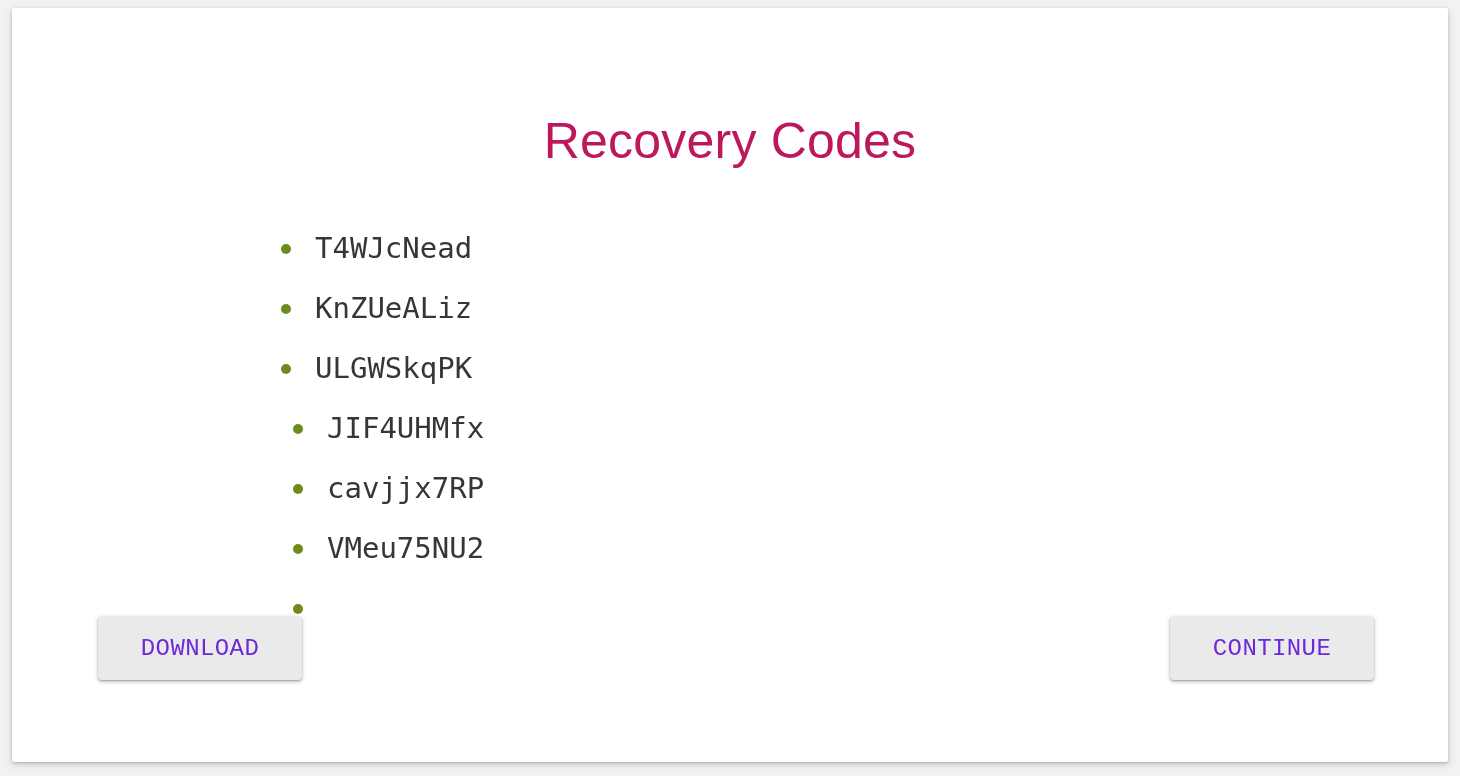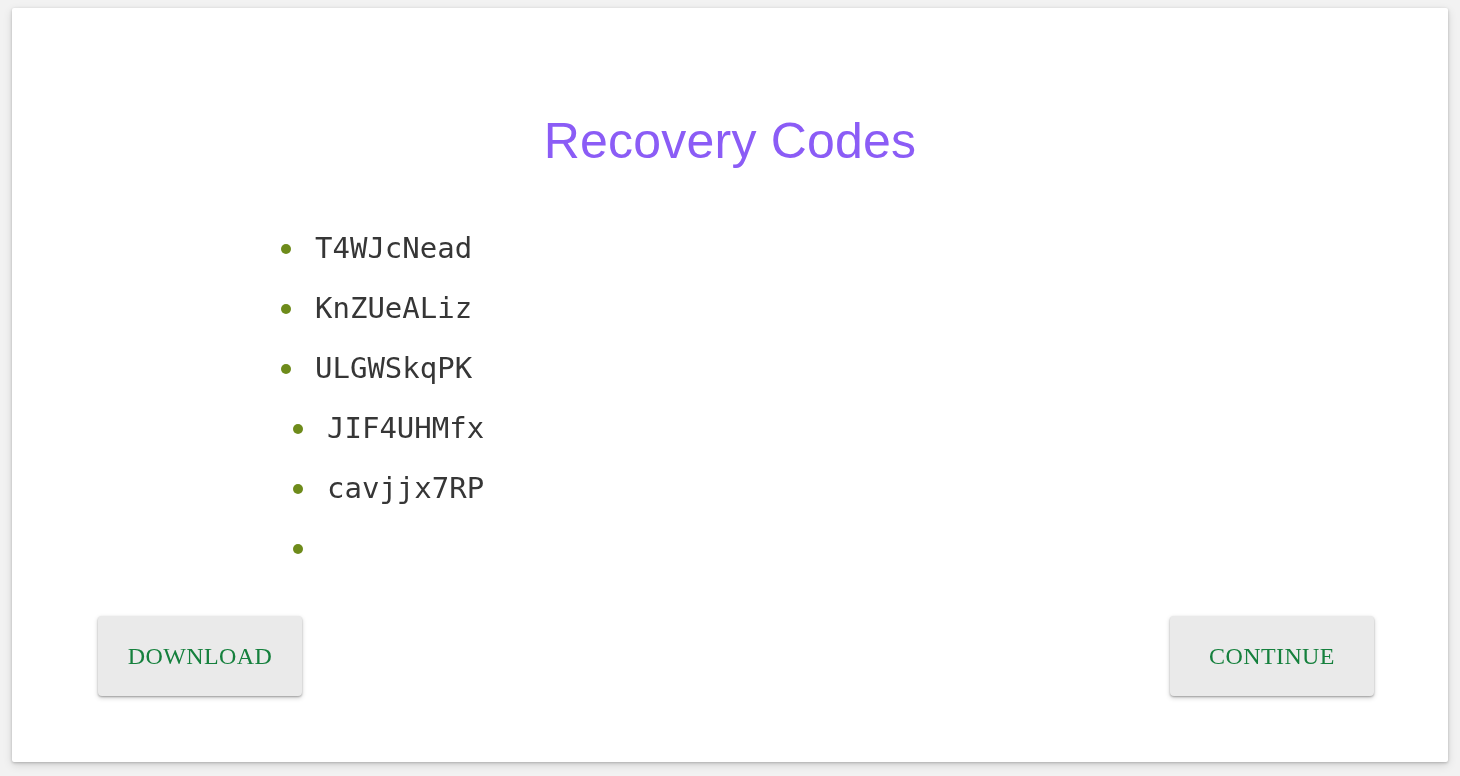--- a/index.html
+++ b/index.html
@@ -33,21 +33,21 @@
   }
   .card-title {
     position: absolute;
     left: 0;
     top: 74px;
     width: 1436px;
     text-align: center;
     font-family: "Liberation Sans", sans-serif;
     font-size: 50px;
     font-weight: 400;
-    color: #8b5cf6;
+    color: #be185d;
     letter-spacing: 0.2px;
     line-height: 1;
   }
   .codes-area {
     position: absolute;
     left: 0;
     top: 210px;
     width: 1436px;
     display: flex;
     flex-direction: column;
@@ -94,28 +94,28 @@
   .actions {
     position: absolute;
     left: 0;
     top: 608px;
     width: 1436px;
     height: 64px;
   }
   .btn {
     position: absolute;
     top: 0;
-    height: 80px;
+    height: 64px;
     min-width: 204px;
     background: #eaeaea;
     border: none;
     border-radius: 4px;
     box-shadow: 0 1px 2px rgba(0,0,0,0.28), 0 2px 5px rgba(0,0,0,0.18);
-    color: #15803d;
-    font-family: Liberation Serif, serif;
+    color: #6d28d9;
+    font-family: Liberation Mono, monospace;
     font-size: 24px;
     font-weight: 400;
     letter-spacing: 0.4px;
     text-transform: none;
     cursor: pointer;
     padding: 0 18px;
     box-sizing: border-box;
     display: flex;
     align-items: center;
     justify-content: center;
@@ -159,20 +159,24 @@
           <li class="code-item">
             <span class="code-bullet"></span>
             <span class="code-text">JIF4UHMfx</span>
           </li>
           <li class="code-item">
             <span class="code-bullet"></span>
             <span class="code-text">cavjjx7RP</span>
           </li>
           <li class="code-item">
             <span class="code-bullet"></span>
+            <span class="code-text">VMeu75NU2</span>
+          </li>
+          <li class="code-item">
+            <span class="code-bullet"></span>
           </li>
         </ul>
       </div>
 
     </div>
 
     <div class="actions">
       <button class="btn btn-download">DOWNLOAD</button>
       <button class="btn btn-continue">CONTINUE</button>
     </div>

